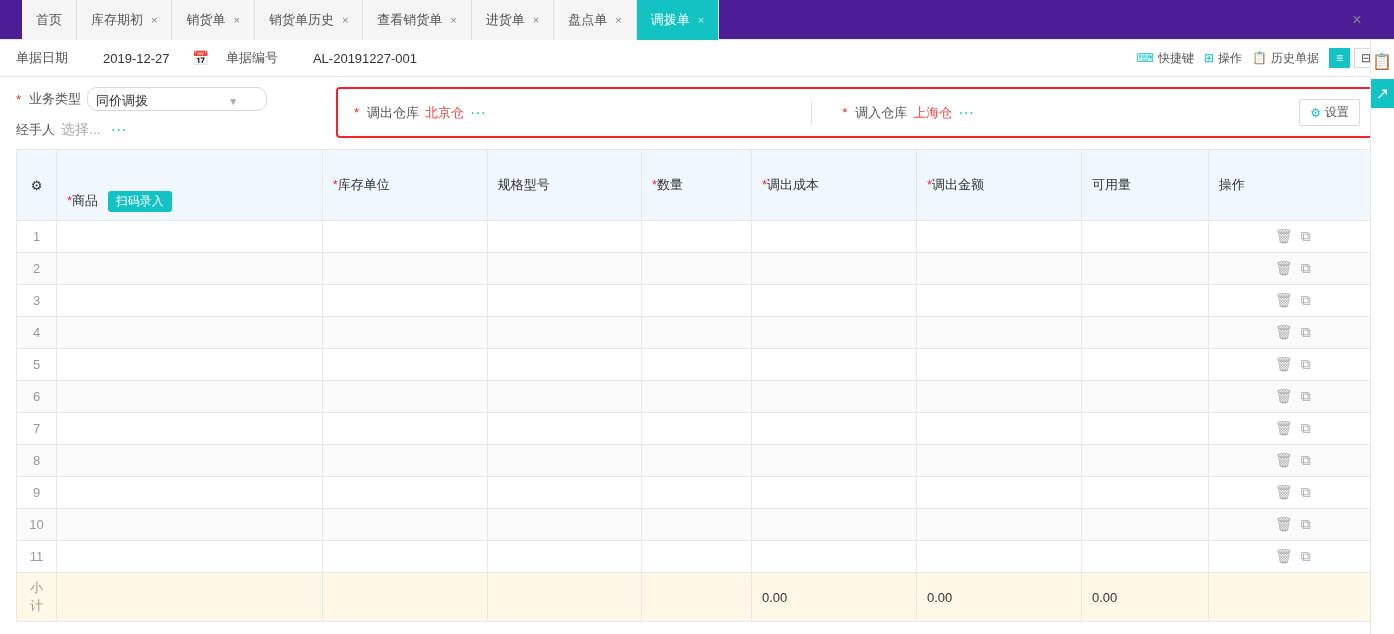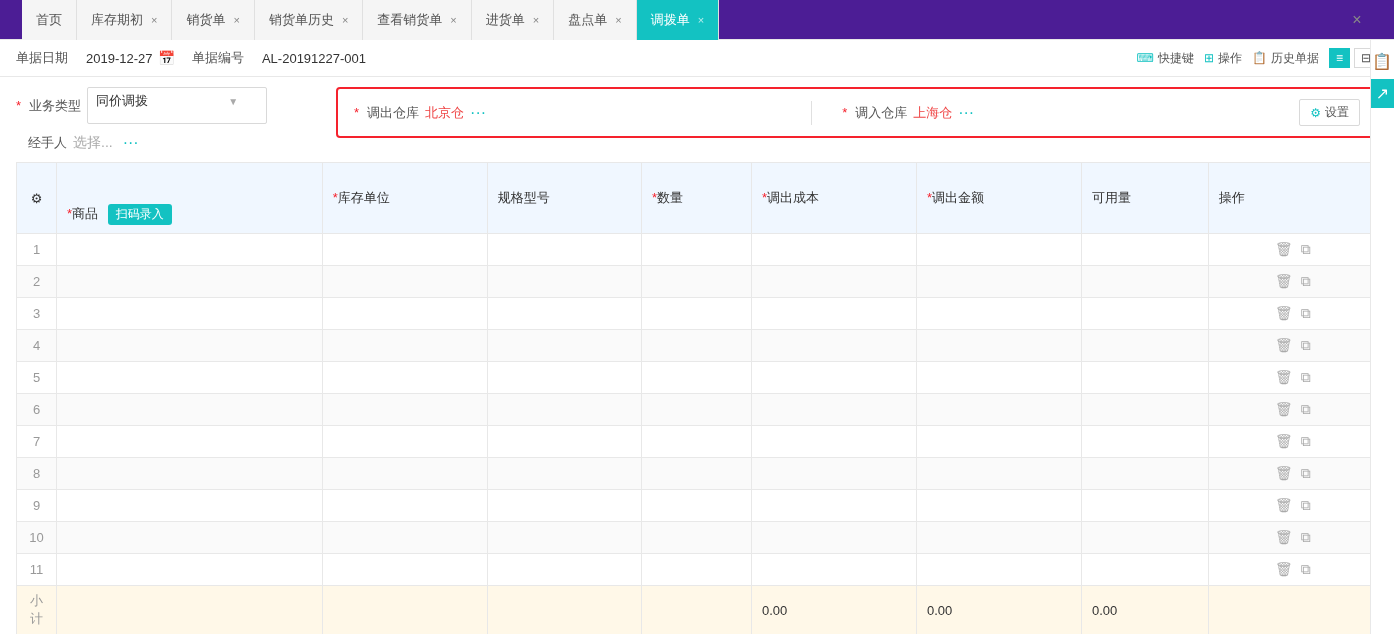--- a/index.html
+++ b/index.html
@@ -23,41 +23,41 @@
     .tab-close-all {
       margin-left: auto; width: 30px; height: 40px; display: flex; align-items: center; justify-content: center;
       cursor: pointer; font-size: 16px; color: #888;
     }
 
     
     .header-row {
       display: flex; align-items: center; padding: 8px 16px; border-bottom: 1px solid #e8e8e8;
       background: #fff; gap: 16px;
     }
-    .header-field { display: flex; align-items: center; gap: 6px; font-size: 13px; }
+    .header-field { display: flex; align-items: center; gap: 23px; font-size: 13px; }
     .header-label { color: #555; }
     .header-value { color: #333; font-weight: 500; margin-left: 12px; }
     .cal-icon { color: #13c2c2; cursor: pointer; font-size: 14px; }
     .header-right { margin-left: auto; display: flex; align-items: center; gap: 10px; font-size: 12px; color: #555; }
     .header-right-btn { display: flex; align-items: center; gap: 4px; cursor: pointer; }
     .header-right-btn .icon { color: #13c2c2; }
     .view-toggle { display: flex; gap: 4px; }
     .view-btn { padding: 2px 6px; cursor: pointer; border: 1px solid #d9d9d9; background: #fff; }
     .view-btn.active { background: #13c2c2; color: #fff; border-color: #13c2c2; }
 
     
     .form-area {
       display: flex; padding: 10px 16px; gap: 20px; align-items: flex-start;
     }
     .form-left { display: flex; flex-direction: column; gap: 10px; min-width: 300px; }
     .form-field { display: flex; align-items: center; gap: 6px; }
     .required-star { color: #f5222d; margin-right: 2px; }
     .field-label { color: #555; white-space: nowrap; }
     .field-select {
-      border: 1px solid #d9d9d9; padding: 4px 28px 13px 8px; border-radius: 2px;
+      border: 1px solid #d9d9d9; padding: 4px 28px 0 8px; border-radius: 10px;
       min-width: 180px; position: relative; cursor: pointer; display: flex; align-items: center;
       justify-content: space-between; background: #fff; color: #333;
     }
     .field-select .arrow { color: #aaa; font-size: 10px; }
     .field-choose {
       color: #aaa; cursor: pointer; font-size: 14px;
     }
     .more-btn { color: #13c2c2; cursor: pointer; font-size: 16px; margin-left: 4px; }
 
     
@@ -182,21 +182,21 @@
   <div class="form-left">
     <div class="form-field">
       <span class="required-star">*</span>
       <span class="field-label">业务类型</span>
       <div class="field-select">
         <span>同价调拨</span>
         <span class="arrow">▼</span>
       </div>
     </div>
     <div class="form-field form-row2">
-      <span class="field-label" style="margin-left:12px">经手人</span>
+      <span class="field-label" style="">经手人</span>
       <span class="field-choose">选择...</span>
       <span class="more-btn">···</span>
     </div>
   </div>
 
   <div class="warehouse-box">
     <div class="warehouse-field">
       <span class="required-star">*</span>
       <span class="field-label">调出仓库</span>
       <span class="warehouse-value">北京仓</span>

